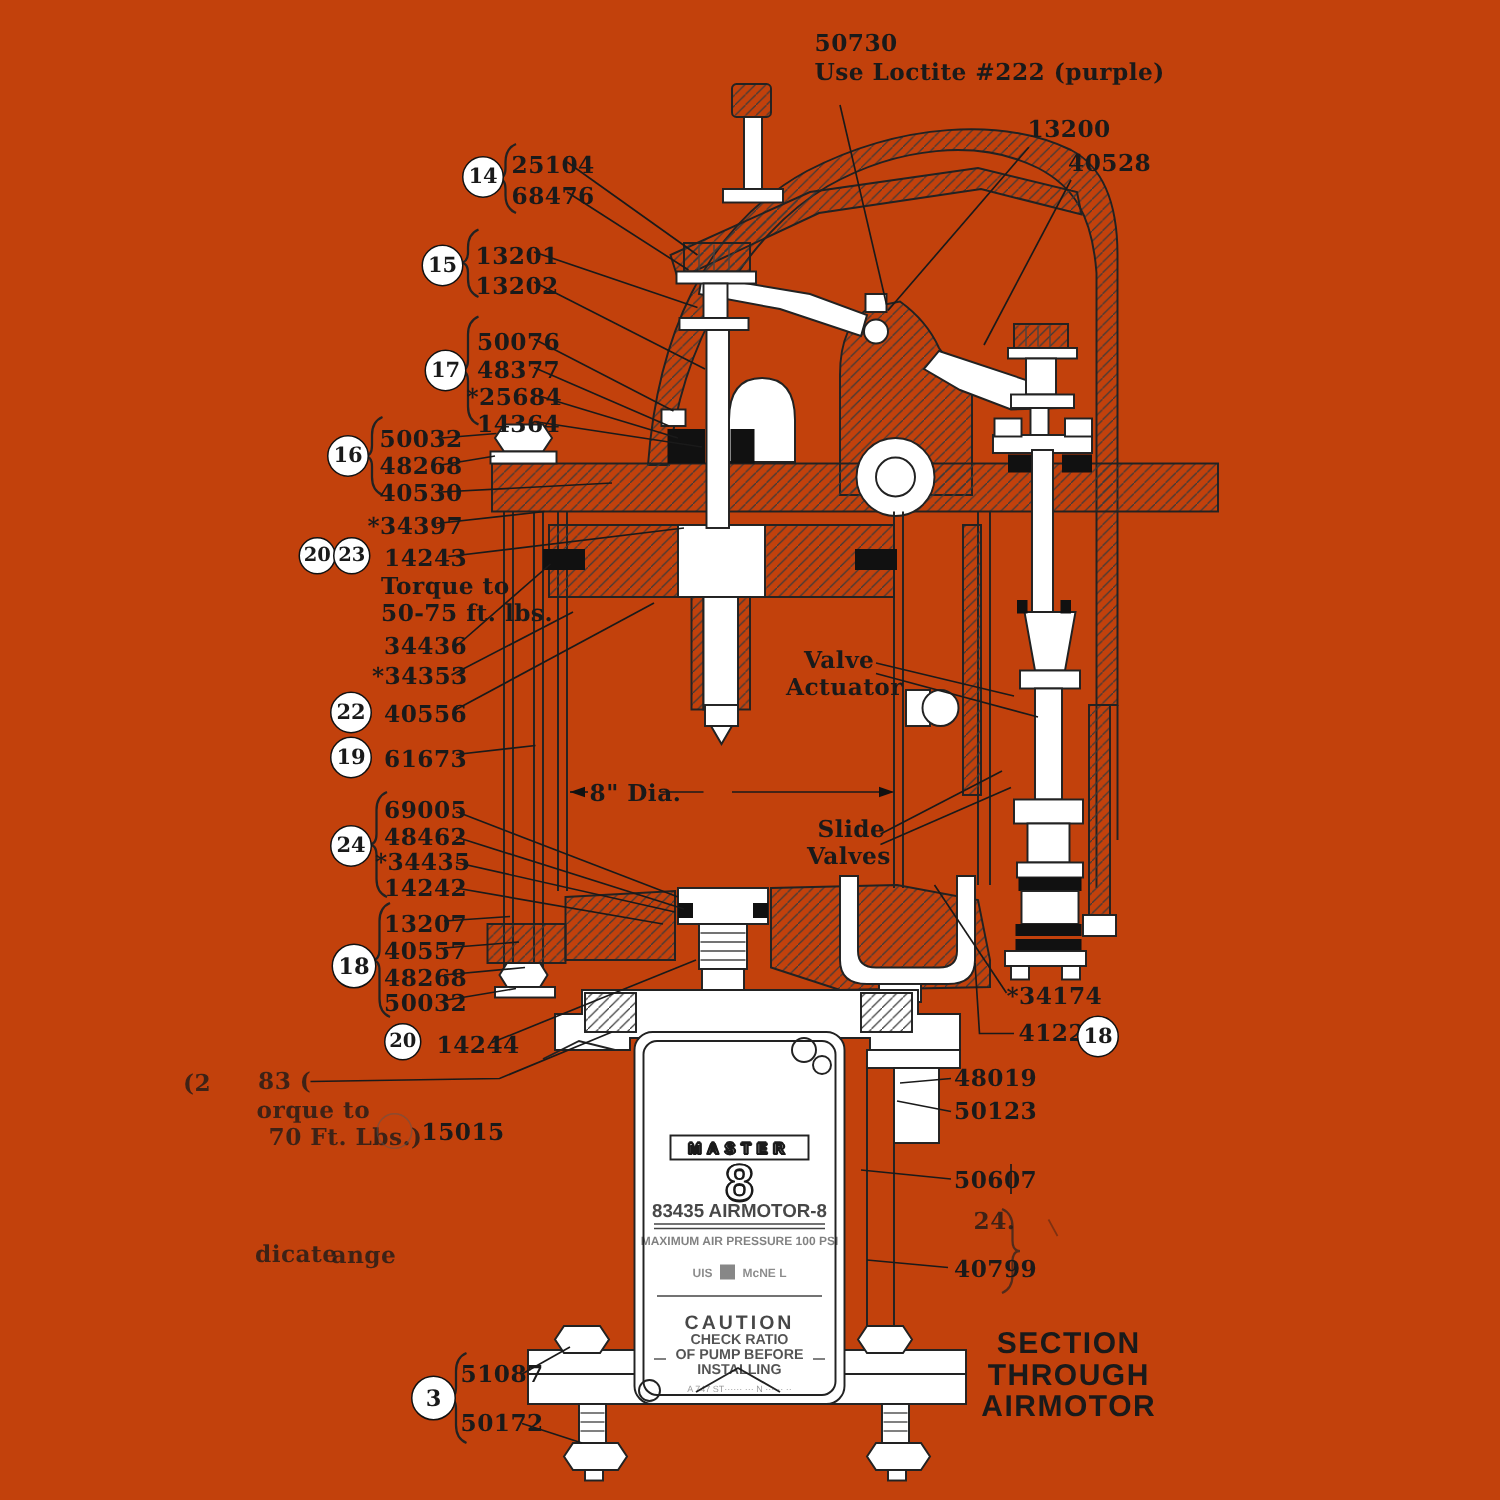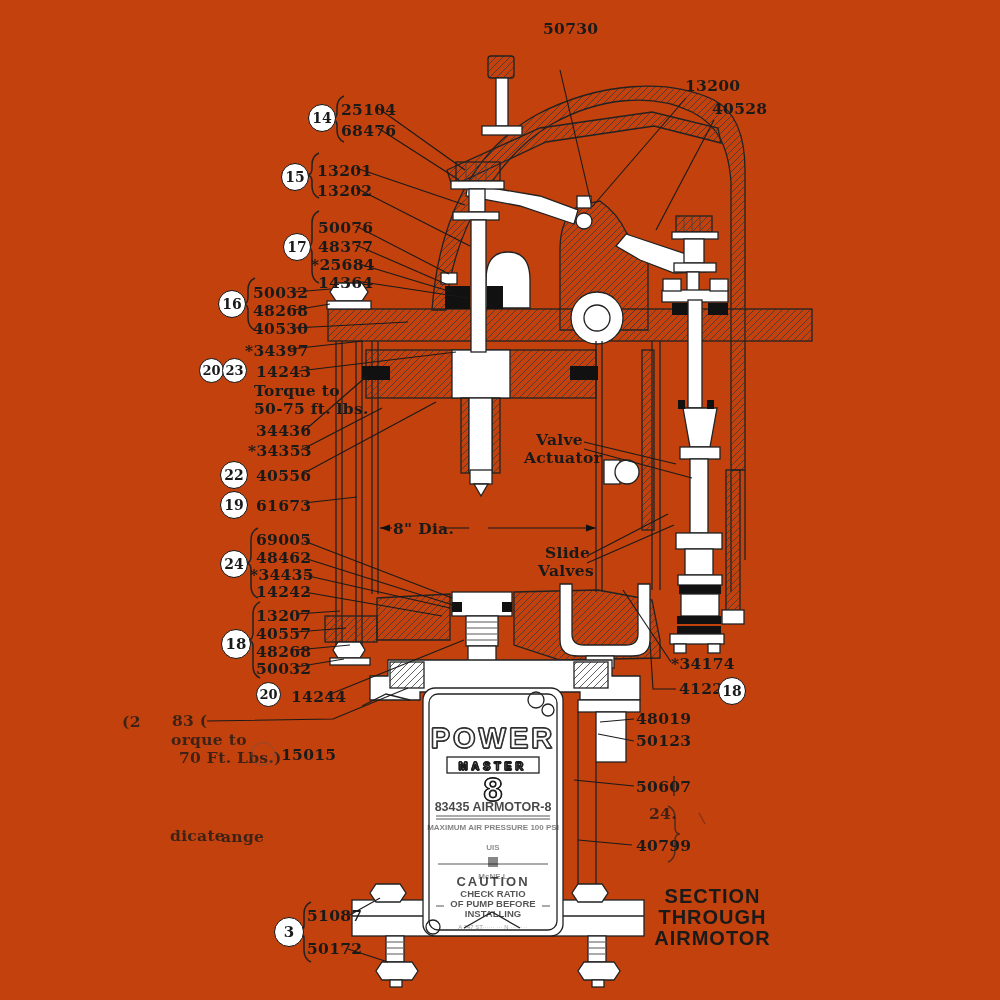--- a/index.html
+++ b/index.html
@@ -15,21 +15,21 @@
   .faint{opacity:.78;}
   .vfaint{opacity:.55;}
   .title{position:absolute;z-index:2;text-align:center;font:700 20px "Liberation Sans",sans-serif;
          letter-spacing:1px;line-height:21px;}
   .plate-text{position:absolute;z-index:3;left:425px;width:136px;text-align:center;
               font-family:"Liberation Sans",sans-serif;}
   .outline-txt{color:#fff;-webkit-text-stroke:1.3px #1a1a1a;
                text-shadow:-1px 0 #1a1a1a,1px 0 #1a1a1a,0 -1px #1a1a1a,0 1px #1a1a1a;}
   .fcircle{position:absolute;z-index:2;width:22px;height:22px;border:1.5px solid #555;
            border-radius:50%;opacity:.5;}
-  .brand-row{display:flex;align-items:center;justify-content:center;gap:5px;flex-direction:column;}
+  .brand-row{display:flex;align-items:center;justify-content:center;gap:5px;}
   .sq{width:10px;height:10px;background:#111;display:inline-block;}
 </style>
 </head>
 <body>
 
 <div id="page">
 
 <svg id="drawing" width="1000" height="1000" viewBox="0 0 1000 1000">
   <defs>
     <pattern id="hatch" patternUnits="userSpaceOnUse" width="7" height="7">
@@ -310,20 +310,21 @@
     <path d="M255,278 Q248,281 248,290 L248,297 Q248,304 243,304 Q248,304 248,311 L248,318 Q248,327 255,330"></path>
     <path d="M258,528 Q251,531 251,540 L251,556 Q251,563 246,563 Q251,563 251,570 L251,586 Q251,595 258,598"></path>
     <path d="M260,602 Q253,605 253,614 L253,633 Q253,640 248,640 Q253,640 253,647 L253,666 Q253,675 260,678"></path>
     <path d="M311,902 Q304,905 304,914 L304,925 Q304,932 299,932 Q304,932 304,939 L304,950 Q304,959 311,962"></path>
     <path d="M668,806 Q675,809 675,818 L675,827 Q675,834 680,834 Q675,834 675,841 L675,850 Q675,859 668,862" opacity="0.7"></path>
   </g>
 </svg>
 
 <div class="lbl" style="left:543px;top:19px;line-height:19px;">
   <div>50730</div>
+  <div>Use Loctite #222 (purple)</div>
 </div>
 
 <div class="lbl" style="left:685px;top:76px;">13200</div>
 <div class="lbl" style="left:712px;top:99px;">40528</div>
 
 <div class="circ" style="left:308px;top:104px;">14</div>
 <div class="lbl" style="left:341px;top:100px;">25104</div>
 <div class="lbl" style="left:341px;top:121px;">68476</div>
 
 <div class="circ" style="left:281px;top:163px;">15</div>
@@ -401,21 +402,20 @@
 <div class="circ lg" style="left:274px;top:917px;">3</div>
 <div class="lbl" style="left:307px;top:906px;">51087</div>
 <div class="lbl" style="left:307px;top:939px;">50172</div>
 
 <div class="title" style="left:650px;top:886px;width:125px;">
   <div>SECTION</div>
   <div>THROUGH</div>
   <div>AIRMOTOR</div>
 </div>
 
-<div class="plate-text outline-txt" style="top:722px;font-size:29px;font-weight:700;letter-spacing:3px;opacity:.9;">POWER</div>
 <div class="plate-text outline-txt" style="top:760px;font-size:10.5px;font-weight:700;letter-spacing:4px;">MASTER</div>
 <div class="plate-text outline-txt" style="top:770px;font-size:34px;font-weight:700;">8</div>
 <div class="plate-text" style="top:800px;font-size:12.5px;font-weight:700;opacity:.8;">83435 AIRMOTOR-8</div>
 <div class="plate-text vfaint" style="top:823px;font-size:8px;font-weight:700;">MAXIMUM AIR PRESSURE 100 PSI</div>
 <div class="plate-text brand-row" style="top:843px;font-size:8px;font-weight:700;opacity:.5;">
   <span>UIS</span>
   <span class="sq"></span>
   <span>McNE L</span>
 </div>
 <div class="plate-text" style="top:874px;font-size:13px;font-weight:800;letter-spacing:2px;opacity:.8;">CAUTION</div>

